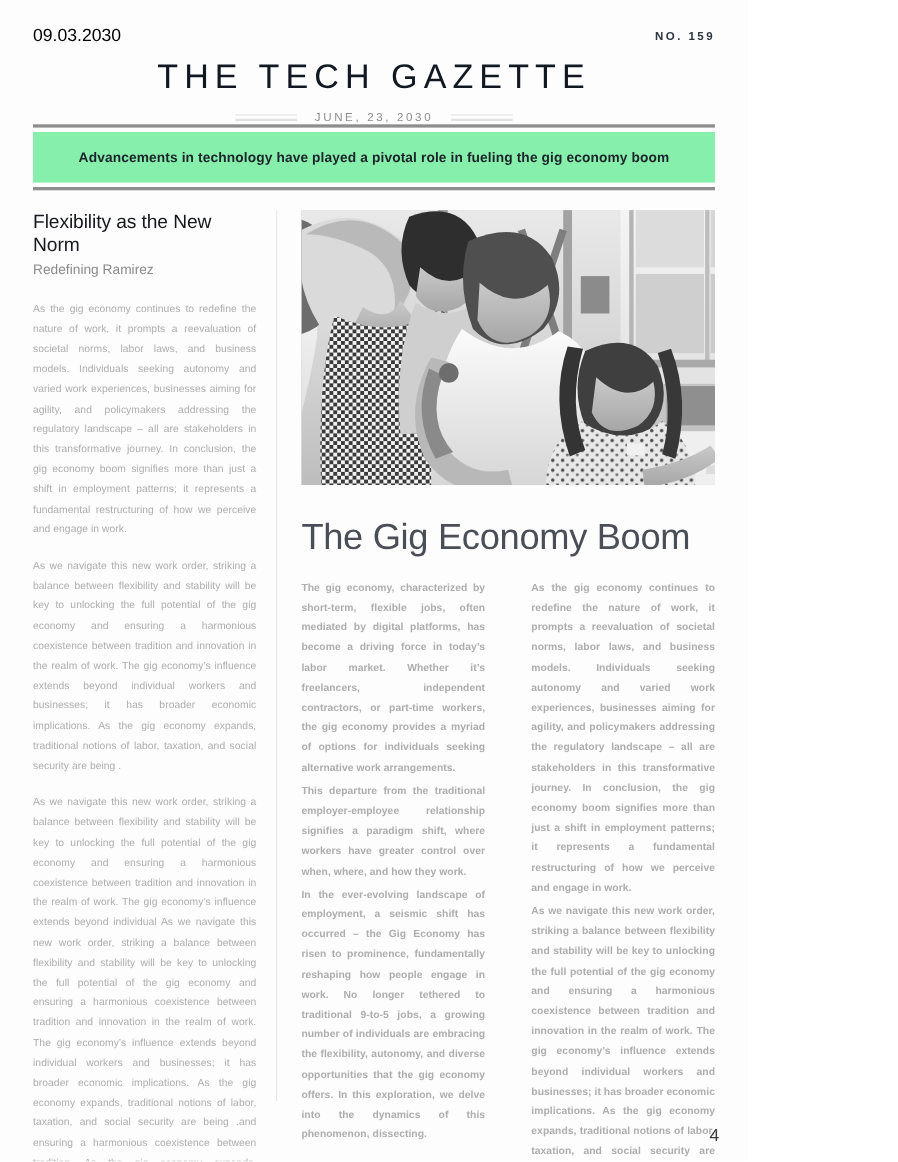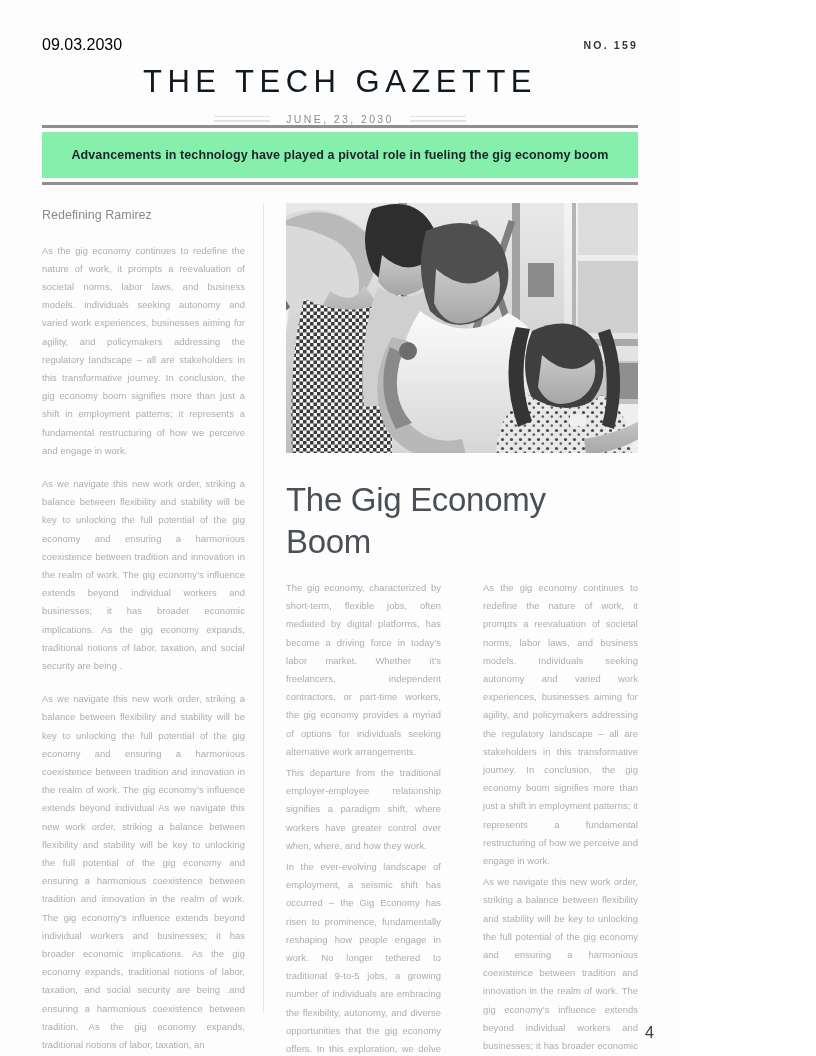--- a/index.html
+++ b/index.html
@@ -6,21 +6,21 @@
   html, body {
     width: 816px; height: 1056px;
     background: #ffffff;
     font-family: "Liberation Sans", sans-serif;
     -webkit-font-smoothing: antialiased;
   }
   .page {
     position: relative;
     width: 680px; height: 1056px;
     background: #fdfdfd;
-    padding: 12px;
+    padding: 0;
     overflow: hidden;
   }
 
   
   .topbar {
     display: flex;
     justify-content: space-between;
     align-items: center;
     padding: 24px 30px 0 30px;
   }
@@ -161,21 +161,21 @@
     color: #6f6f6f;
     margin-top: 12px;
   }
 
   .two-cols {
     display: flex;
     gap: 42px;
     margin-top: 16px;
   }
   .two-cols .col { flex: 1; }
-  .two-cols .body-p { margin-top: 0; }
+  .two-cols .body-p { margin-top: 0; font-weight: bold; }
   .two-cols .body-p + .body-p { margin-top: 3px; }
 
   .pagenum {
     position: absolute;
     right: 26px;
     bottom: 14px;
     font-size: 16px;
     color: #3b3b3b;
     font-weight: 400;
   }
@@ -207,20 +207,21 @@
 
   <div class="rule-thick"></div>
   <div class="banner">
     <div class="banner-text">Advancements in technology have played a pivotal role in fueling the gig economy boom</div>
   </div>
   <div class="rule-thick bottom"></div>
 
   <div class="content">
 
     <div class="col-left">
+      <div class="side-title">Flexibility as the New Norm</div>
       <div class="side-author">Redefining Ramirez</div>
       <p class="body-p">As the gig economy continues to redefine the nature of work, it prompts a reevaluation of societal norms, labor laws, and business models. Individuals seeking autonomy and varied work experiences, businesses aiming for agility, and policymakers addressing the regulatory landscape – all are stakeholders in this transformative journey. In conclusion, the gig economy boom signifies more than just a shift in employment patterns; it represents a fundamental restructuring of how we perceive and engage in work.</p>
       <p class="body-p">As we navigate this new work order, striking a balance between flexibility and stability will be key to unlocking the full potential of the gig economy and ensuring a harmonious coexistence between tradition and innovation in the realm of work. The gig economy’s influence extends beyond individual workers and businesses; it has broader economic implications. As the gig economy expands, traditional notions of labor, taxation, and social security are being .</p>
       <p class="body-p">As we navigate this new work order, striking a balance between flexibility and stability will be key to unlocking the full potential of the gig economy and ensuring a harmonious coexistence between tradition and innovation in the realm of work. The gig economy’s influence extends beyond individual As we navigate this new work order, striking a balance between flexibility and stability will be key to unlocking the full potential of the gig economy and ensuring a harmonious coexistence between tradition and innovation in the realm of work. The gig economy’s influence extends beyond individual workers and businesses; it has broader economic implications. As the gig economy expands, traditional notions of labor, taxation, and social security are being .and ensuring a harmonious coexistence between tradition. As the gig economy expands, traditional notions of labor, taxation, an</p>
     </div>
 
     <div class="col-right">
 
       <div class="photo">
         <svg viewBox="0 0 500 250" preserveAspectRatio="xMidYMid slice">

